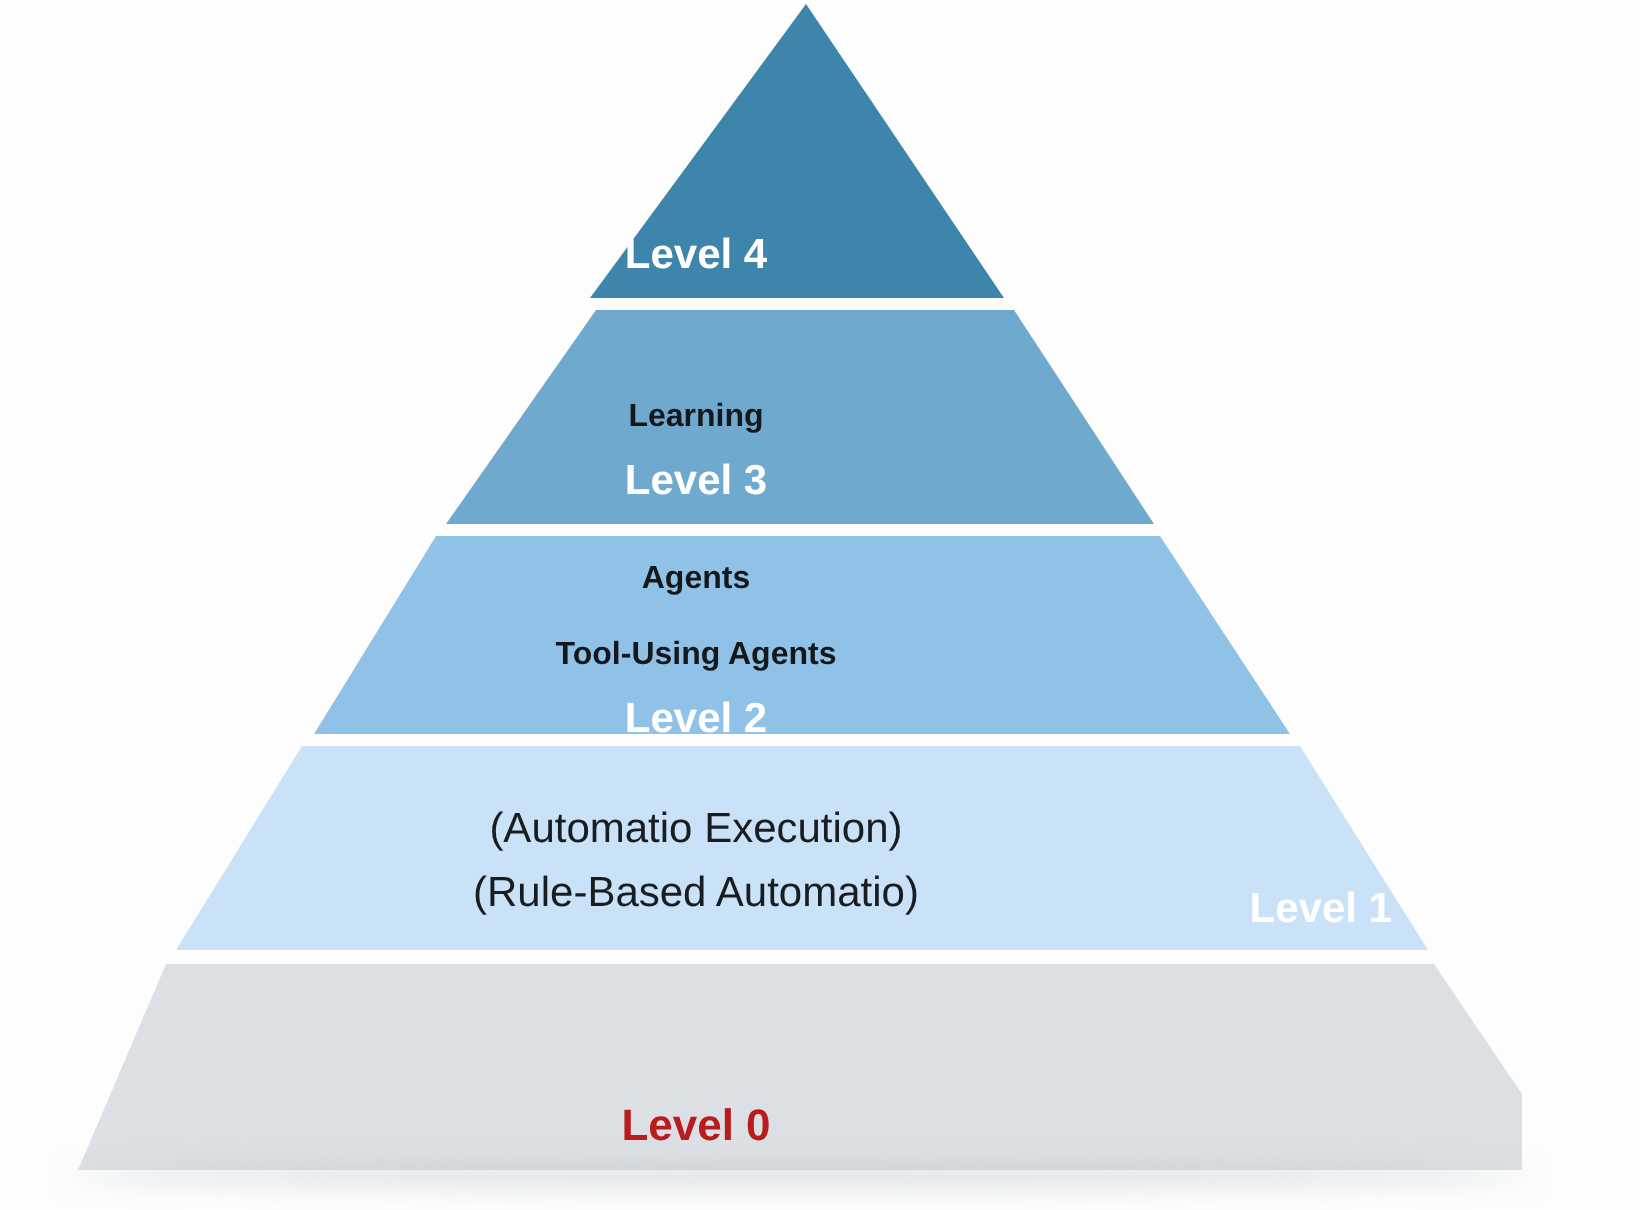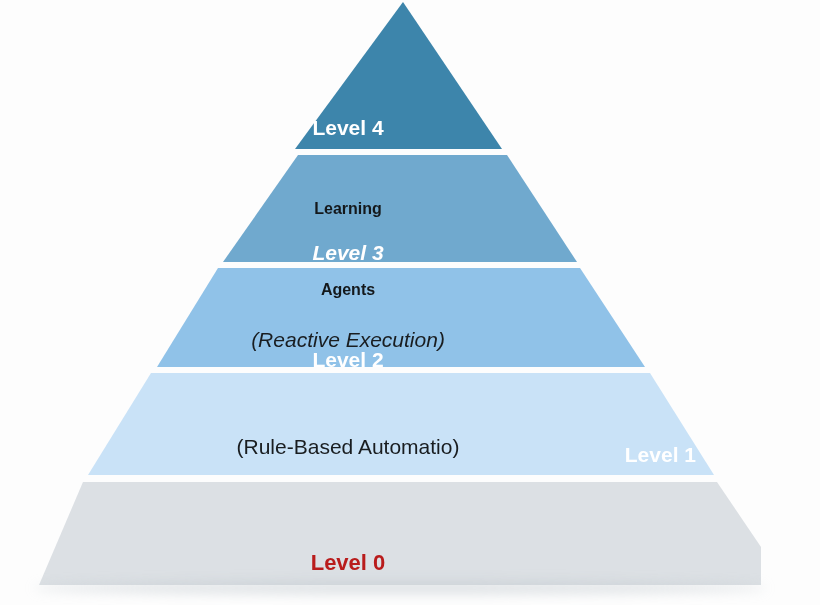--- a/index.html
+++ b/index.html
@@ -28,21 +28,21 @@
 
   .band-text {
     position: absolute;
     left: 0;
     width: 696px;
     text-align: center;
     pointer-events: none;
     white-space: pre-wrap;
   }
   .t4 { top: 60px;  line-height: 27px; }
-  .t3 { top: 180px; line-height: 29px; font-style: italic; }
+  .t3 { top: 168px; line-height: 29px; }
   .t2 { top: 287px; line-height: 29px; }
   .t1 { top: 382px; line-height: 29px; }
   .t0 { top: 493px; line-height: 28px; }
 
   .lvl-label {
     font-size: 21px;
     font-weight: 700;
     white-space: pre-wrap;
   }
   .t0 .lvl-label { font-size: 22px; }
@@ -83,21 +83,22 @@
   <div class="base-shadow"></div>
 
   <div class="band-text t4">
     <div class="lvl-label" style="color: rgb(255, 255, 255);">Level 4</div>
     <div class="lvl-name">Learning</div>
     <div class="lvl-name">Agents</div>
   </div>
 
   <div class="band-text t3">
     <div class="lvl-label" style="color: rgb(255, 255, 255);">Level 3</div>
-    <div class="lvl-sub">(Reactive Execution)</div>
+    <div class="lvl-name">Tool-Using Agents</div>
+    <div class="lvl-sub">(Automatio Execution)</div>
   </div>
 
   <div class="band-text t2">
     <div class="lvl-label" style="color: rgb(255, 255, 255);">Level 2</div>
     <div class="lvl-sub">(Rule-Based Automatio)</div>
   </div>
 
   <div class="band-text t1">
     <div class="lvl-label" style="color: rgb(255, 255, 255); text-align: right;">Level 1</div>
     

